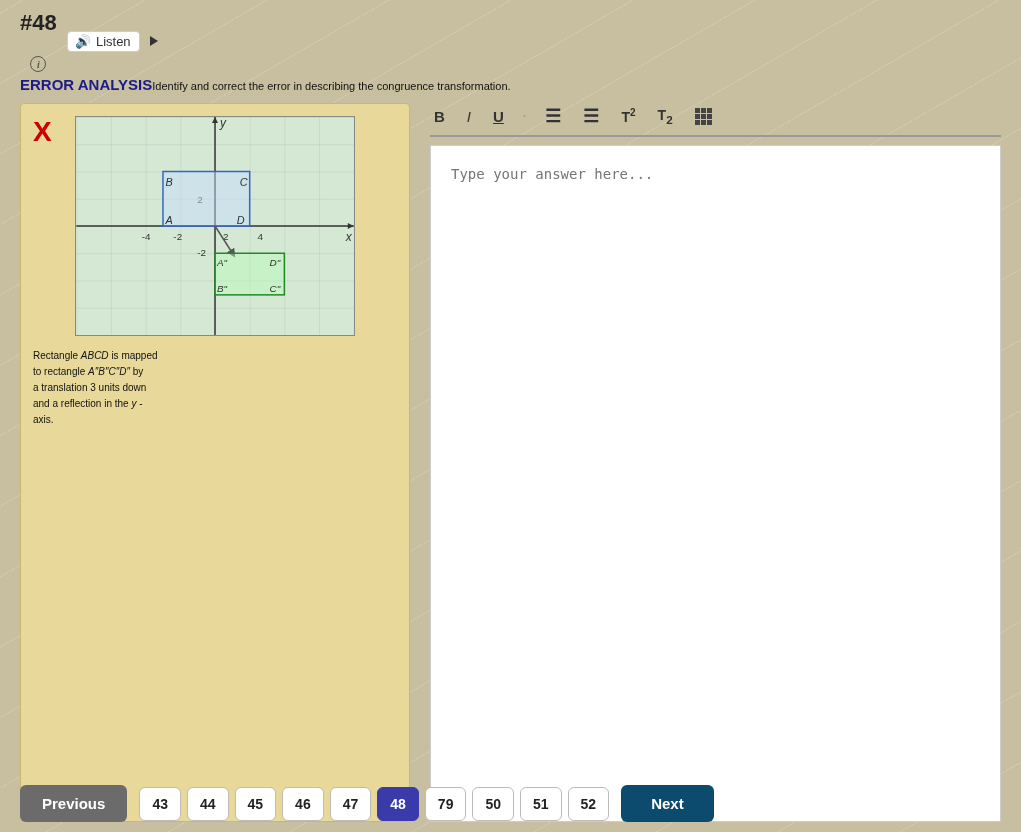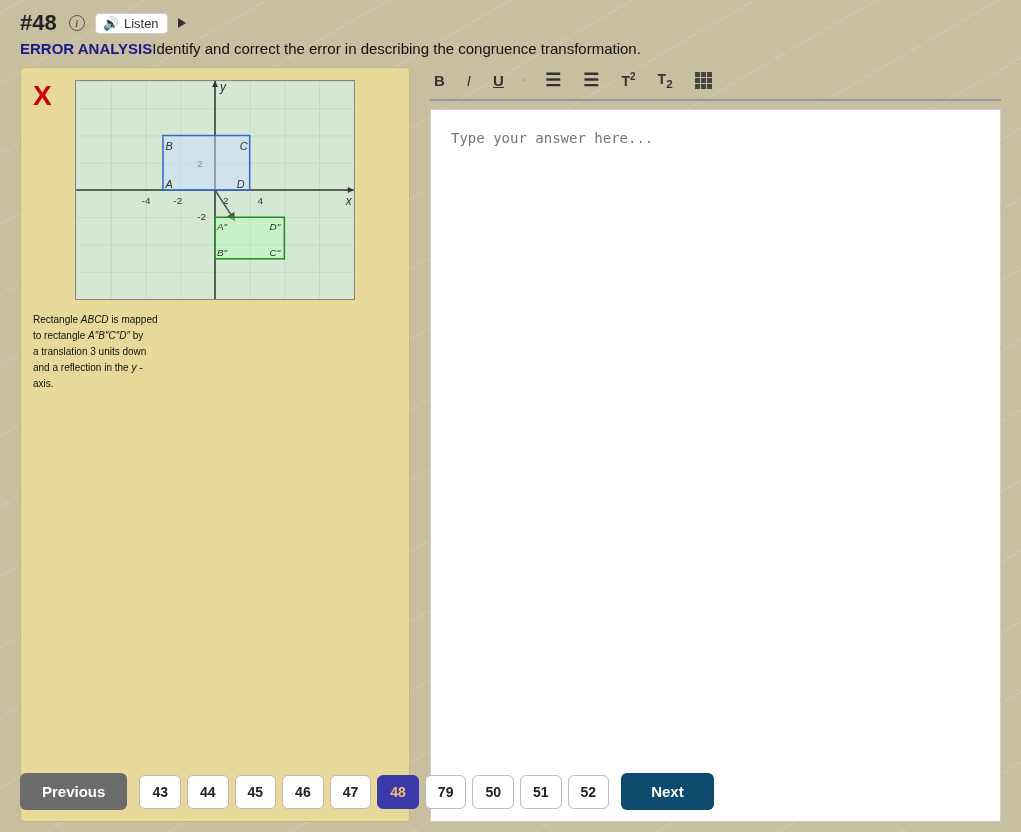--- a/index.html
+++ b/index.html
@@ -43,21 +43,22 @@
       gap: 10px;
       margin-bottom: 4px;
     }
 
     .problem-number {
       font-size: 22px;
       font-weight: bold;
       color: #222;
       display: flex;
       align-items: center;
-      gap: 12px;
+      gap: 20px;
+      flex-direction: column;
     }
 
     .info-icon {
       display: inline-flex;
       align-items: center;
       justify-content: center;
       width: 16px;
       height: 16px;
       border-radius: 50%;
       border: 1.5px solid #555;
@@ -96,21 +97,21 @@
     }
 
     .error-analysis-label {
       font-weight: bold;
       font-size: 15px;
       color: #1a1a8c;
       text-transform: uppercase;
     }
 
     .instruction-text {
-      font-size: 15px;
+      font-size: 11px;
       color: #111;
     }
 
     
     .content-area {
       display: flex;
       gap: 20px;
       flex: 1;
     }
 
@@ -238,21 +239,21 @@
       font-size: 14px;
       color: #333;
       resize: none;
     }
 
     
     .bottom-nav {
       display: flex;
       align-items: center;
       gap: 6px;
-      padding: 12px 0 12px 0;
+      padding: 12px 0 0 0;
       position: absolute;
       bottom: 10px;
       left: 20px;
       right: 30px;
     }
 
     .nav-prev-btn {
       background: #6b6b6b;
       color: white;
       border: none;
@@ -284,21 +285,21 @@
       font-size: 14px;
       cursor: pointer;
       color: #222;
       min-width: 38px;
       text-align: center;
       font-weight: bold;
     }
 
     .page-num-btn.active {
       background: #3a3aaa;
-      color: #fdba74;
+      color: #ffffff;
       border-color: #3a3aaa;
     }
   </style>
 </head>
 <body>
 
 <div class="main-container">
 
   <div class="header">
     <div class="problem-number">

